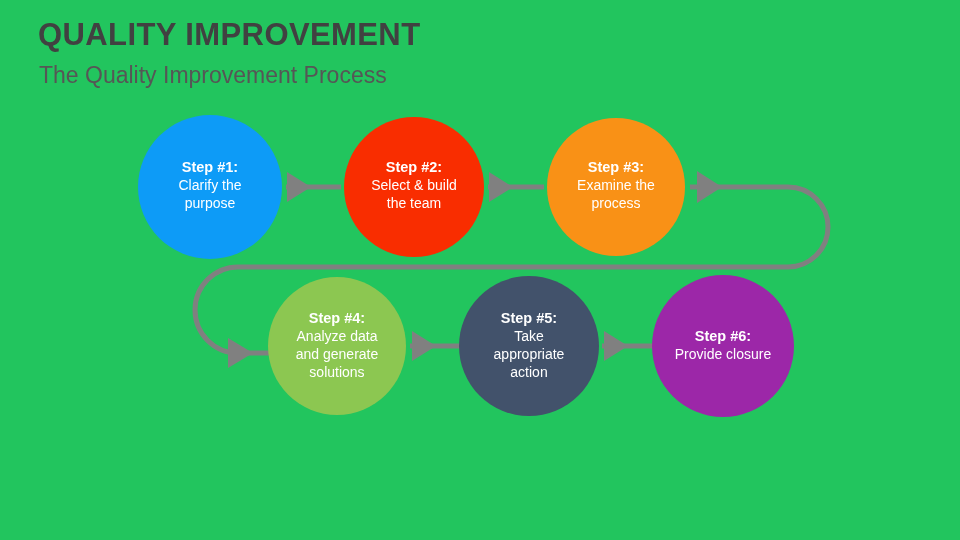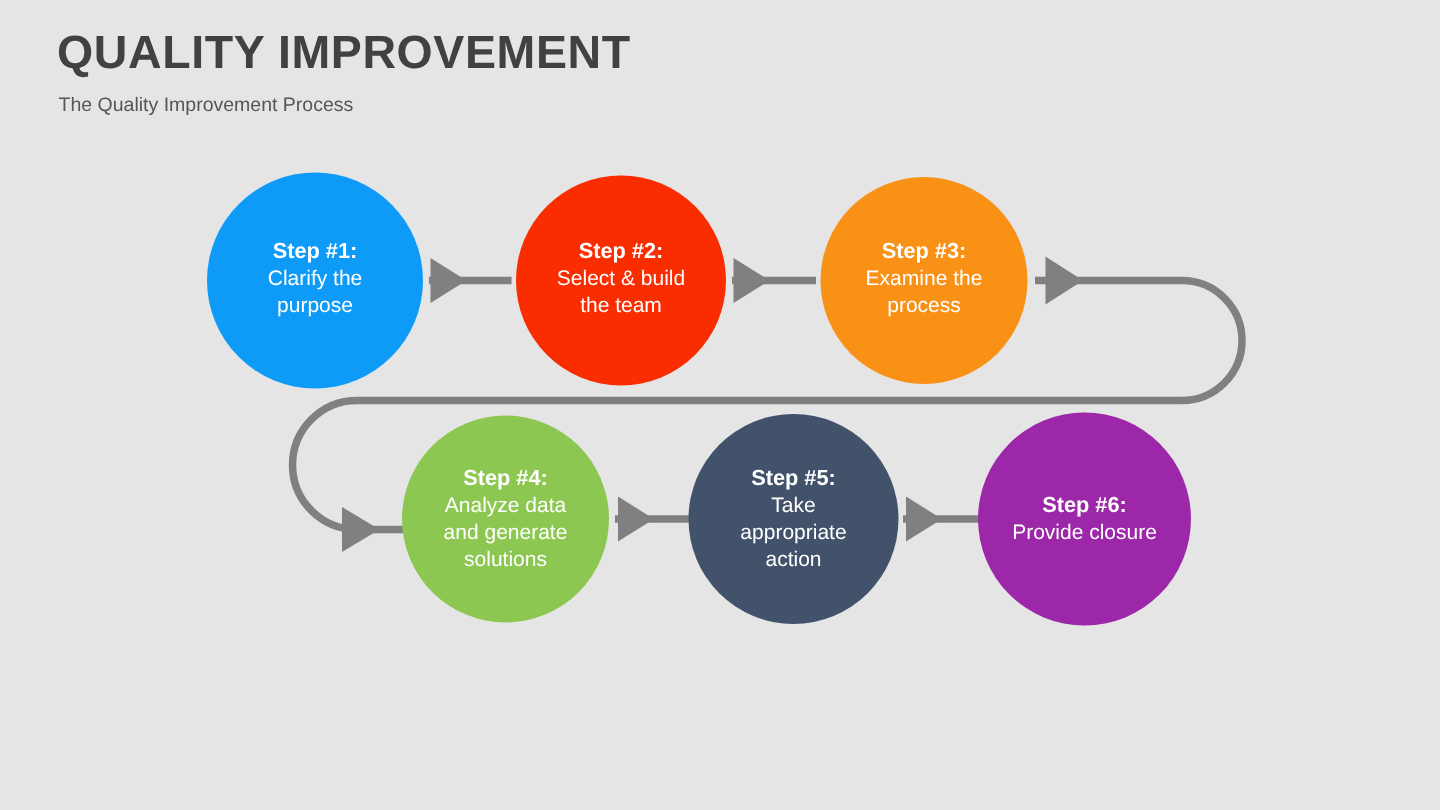--- a/index.html
+++ b/index.html
@@ -10,38 +10,38 @@
   body {
     width: 960px;
     height: 540px;
     font-family: "Liberation Sans", sans-serif;
     overflow: hidden;
     position: relative;
   }
   #slide {
     position: absolute;
     inset: 0;
-    background: #e5e5e5;
+    background: #22c55e;
     padding-left: 40px;
   }
   #title {
     position: absolute;
     left: 38px;
     top: 17px;
     font-size: 31px;
     font-weight: bold;
     letter-spacing: 0.4px;
     color: #414141;
     white-space: nowrap;
   }
   #subtitle {
     position: absolute;
     left: 39px;
     top: 62px;
-    font-size: 13px;
+    font-size: 23px;
     font-weight: normal;
     color: #565656;
     white-space: nowrap;
   }
   #diagram {
     position: absolute;
     left: 0;
     top: 0;
     width: 960px;
     height: 540px;

